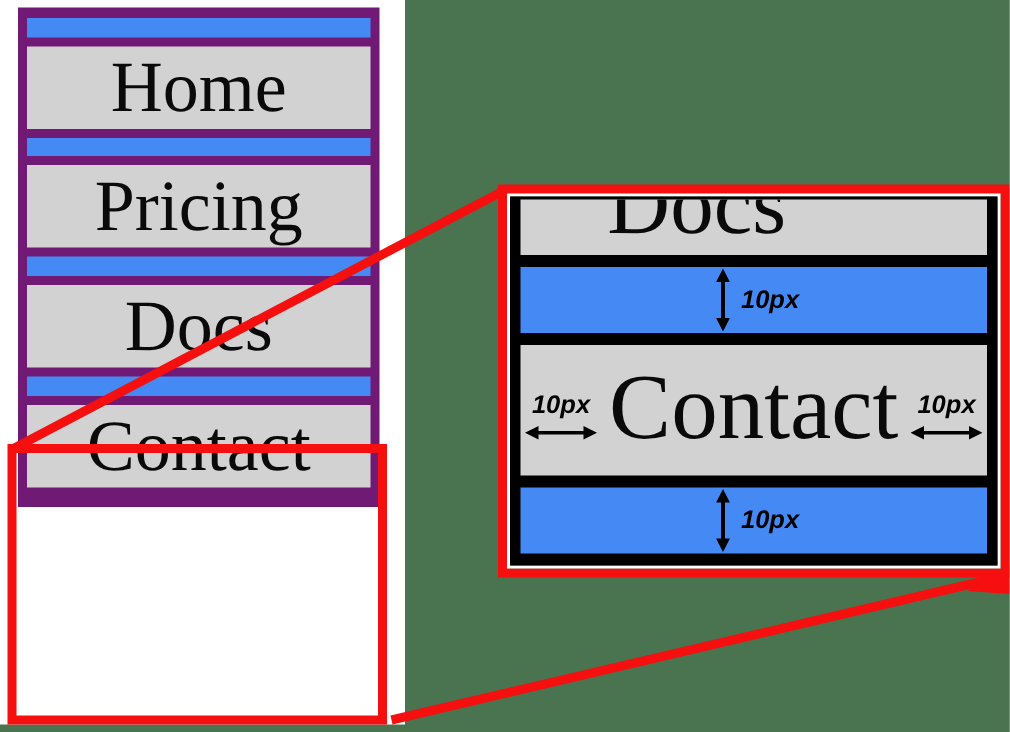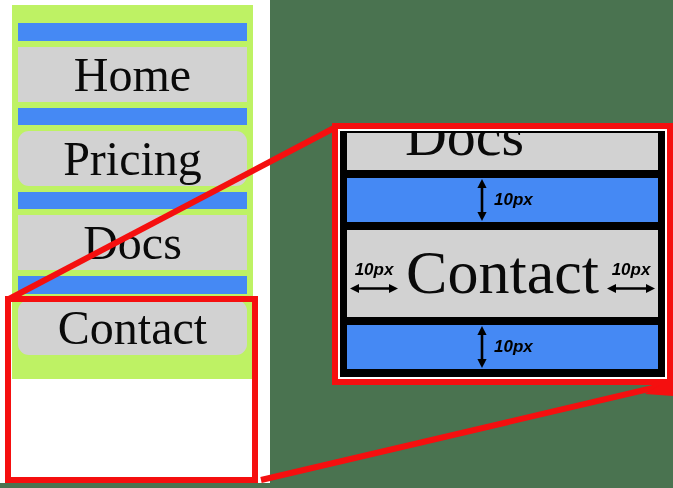--- a/index.html
+++ b/index.html
@@ -8,31 +8,31 @@
     position:relative; width:673px; height:488px;
     background:#4A7350; overflow:hidden;
     font-family:"Liberation Sans", sans-serif;
   }
   .white-bg {
     position:absolute; left:0; top:0; width:270px; height:483px;
     background:#ffffff; z-index:0;
   }
   
   .menu {
-    position:absolute; left:12px; top:5px; width:241px; height:374px;
-    background:#bef264; padding:18px 6px; z-index:1;
+    position:absolute; left:12px; top:5px; width:241px; height:333px;
+    background:#701a75; padding:7px 6px; z-index:1;
     display:flex; flex-direction:column; gap:6px;
   }
   .spacer { background:#4589F4; }
   .sp-a { height:33px; } .sp-b { height:32px; } .sp-last { flex:1; }
   .mitem {
     background:#D2D2D2; display:flex; align-items:center; justify-content:center;
     font-family:"Liberation Serif", serif; font-size:48px; color:#0a0a0a;
   }
-  .mi-a { height:63px; } .mi-b { height:61px;border-radius:11px; } .mi-c { height:60px; }
+  .mi-a { height:63px; } .mi-b { height:61px; } .mi-c { height:60px; }
   
   .connectors {
     position:absolute; left:0; top:0; width:673px; height:488px;
     z-index:2; pointer-events:none;
   }
   
   .hl-rect {
     position:absolute; left:5px; top:296px; width:253px; height:187px;
     border:6px solid #F50F0F; z-index:3; background:transparent;
   }

